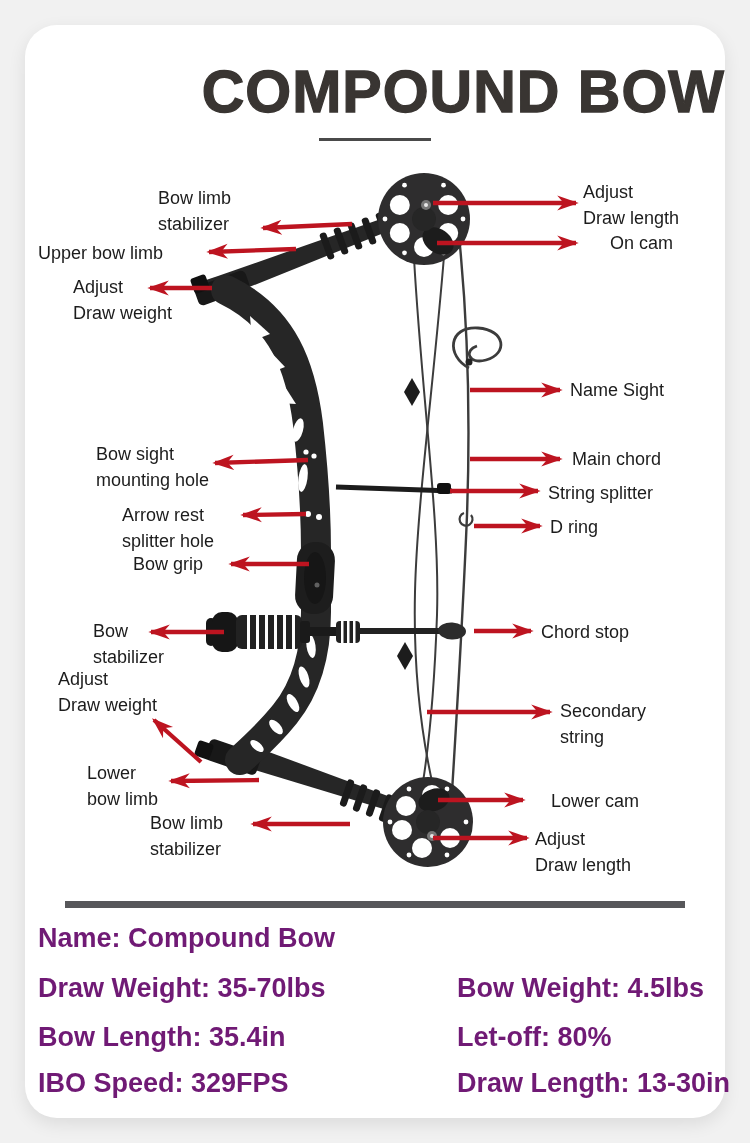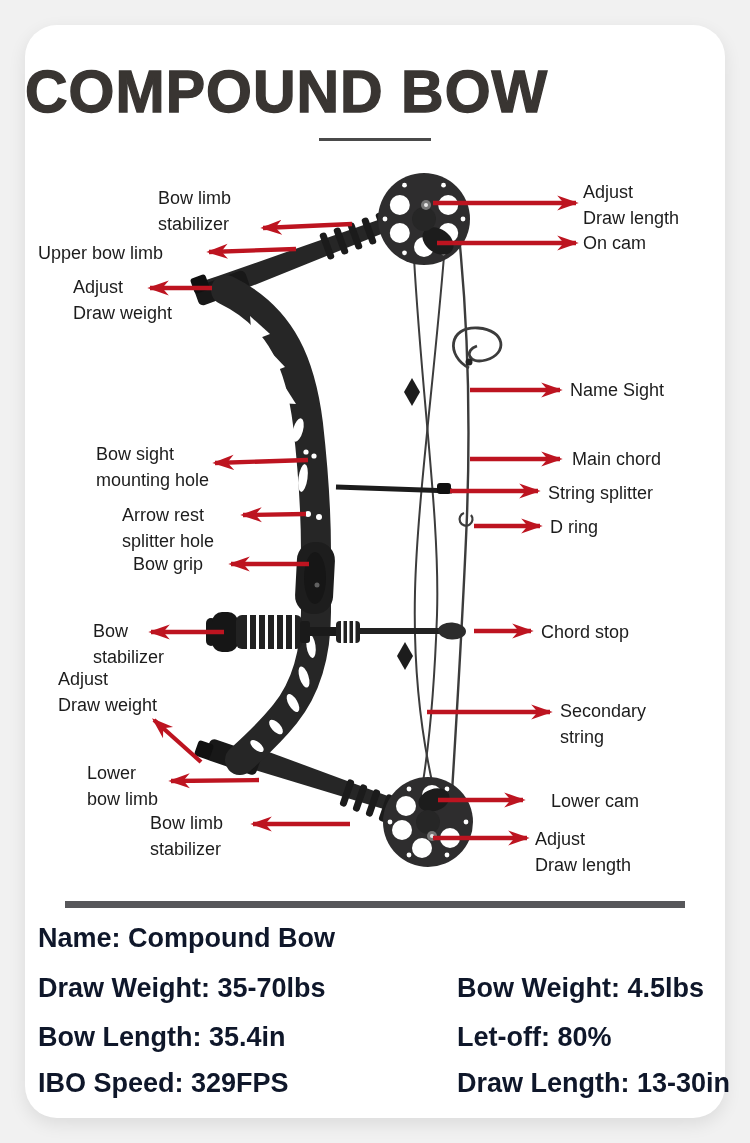--- a/index.html
+++ b/index.html
@@ -4,28 +4,28 @@
 <style>
   :root{
     --page-bg:#f1f1f1; --card-bg:#ffffff; --arrow:#bd1420; --label-text:#1c1c1c;
     --title-color:#393532; --divider:#57575a; --bow:#262626; --bow-dark:#181818; --string:#3c3c3c;
   }
   *{margin:0;padding:0;box-sizing:border-box;}
   html,body{width:750px;height:1143px;}
   body{background:var(--page-bg);font-family:"Liberation Sans","DejaVu Sans",sans-serif;position:relative;overflow:hidden;}
   .card{position:absolute;left:25px;top:25px;width:700px;height:1093px;background:var(--card-bg);
         border-radius:32px;box-shadow:0 6px 18px rgba(0,0,0,.09);}
-  .title{position:absolute;left:25px;top:58px;width:700px;text-align:left;
+  .title{position:absolute;left:25px;top:58px;width:700px;text-align:right;
          font-size:59px;font-weight:900;letter-spacing:1px;color:var(--title-color);
          -webkit-text-stroke:1.3px var(--title-color);white-space:nowrap;}
   .title-underline{position:absolute;left:319px;top:138px;width:112px;height:3px;background:#4a4a4a;}
   svg.overlay{position:absolute;left:0;top:0;width:750px;height:1143px;}
   .lbl{position:absolute;font-size:18px;line-height:26px;color:var(--label-text);white-space:pre-line;}
   .divider{position:absolute;left:65px;top:901px;width:620px;height:7px;background:var(--divider);}
-  .spec{position:absolute;font-size:27px;font-weight:600;color:#0f172a;white-space:nowrap;}
+  .spec{position:absolute;font-size:27px;font-weight:600;color:#701a75;white-space:nowrap;}
 </style>
 </head>
 <body>
 
 <div class="card"></div>
 
 <h1 class="title">COMPOUND BOW</h1>
 <div class="title-underline"></div>
 
 <svg class="overlay" viewBox="0 0 750 1143">
@@ -206,21 +206,21 @@
 stabilizer</div>
 <div class="lbl" style="left:58px;top:666px">Adjust
 Draw weight</div>
 <div class="lbl" style="left:87px;top:760px">Lower
 bow limb</div>
 <div class="lbl" style="left:150px;top:810px">Bow limb
 stabilizer</div>
 
 <div class="lbl" style="left:583px;top:179px">Adjust
 Draw length</div>
-<div class="lbl" style="left:583px;top:230px">On cam</div>
+<div class="lbl" style="left:610px;top:230px">On cam</div>
 <div class="lbl" style="left:570px;top:377px">Name Sight</div>
 <div class="lbl" style="left:572px;top:446px">Main chord</div>
 <div class="lbl" style="left:548px;top:480px">String splitter</div>
 <div class="lbl" style="left:550px;top:514px">D ring</div>
 <div class="lbl" style="left:541px;top:619px">Chord stop</div>
 <div class="lbl" style="left:560px;top:698px">Secondary
 string</div>
 <div class="lbl" style="left:551px;top:788px">Lower cam</div>
 <div class="lbl" style="left:535px;top:826px">Adjust
 Draw length</div>

